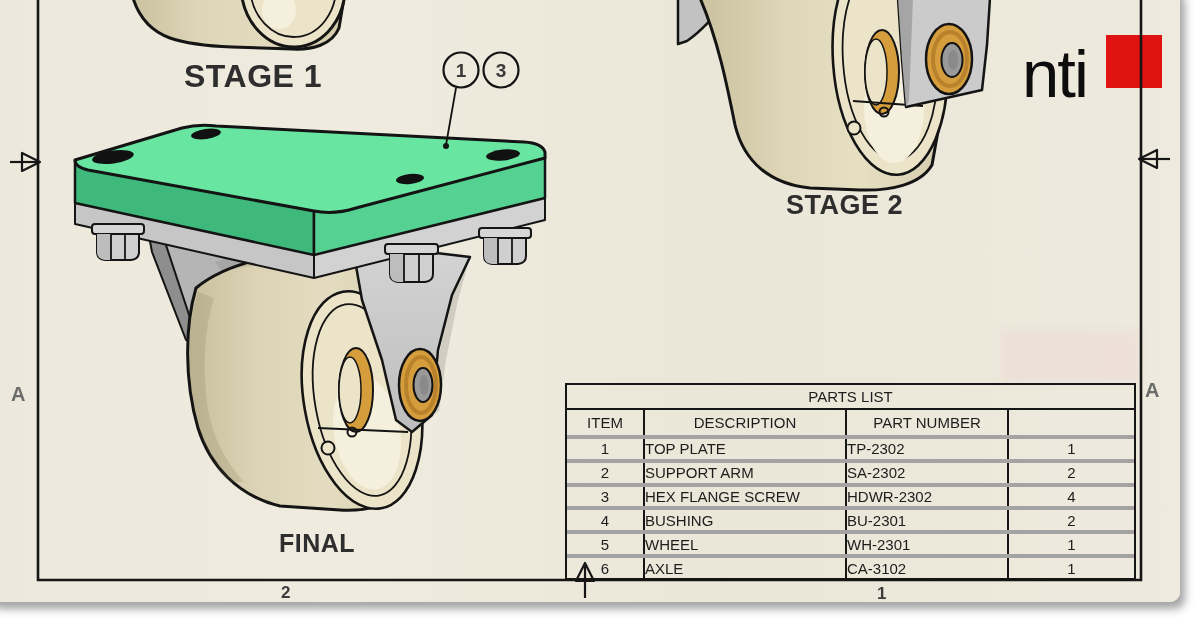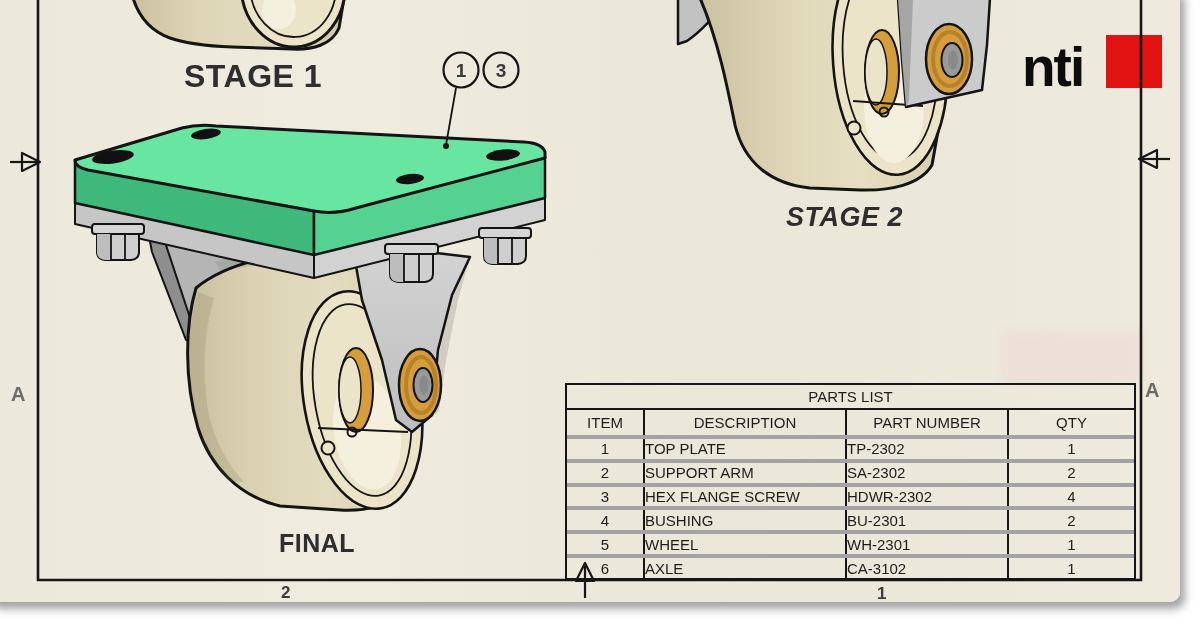--- a/index.html
+++ b/index.html
@@ -7,28 +7,28 @@
          font-family:"Liberation Sans","DejaVu Sans",sans-serif;}
   
   .sheet{position:absolute;left:-14px;top:-14px;width:1194px;height:616px;
          background:linear-gradient(90deg,#ece8db 0%,#efebde 30%,#eae6d8 62%,#eeeadd 100%);
          border-radius:10px;box-shadow:5px 7px 9px rgba(90,90,90,.55);}
   .tint{position:absolute;left:1002px;top:331px;width:138px;height:52px;
         background:rgba(238,212,212,.45);filter:blur(5px);}
   
   .lbl{position:absolute;color:#2e2e2e;font-weight:600;letter-spacing:.5px;white-space:nowrap;}
   .stage1{left:184px;top:58px;font-size:32px;}
-  .stage2{left:786px;top:202px;font-size:27px;font-style:italic;}
+  .stage2{left:786px;top:190px;font-size:27px;}
   .final{left:271px;top:529px;font-size:25px;margin-left:8px;}
   .zoneA{position:absolute;color:#6b6b6b;font-size:20px;font-weight:700;}
   .zaL{left:11px;top:383px;} .zaR{left:1145px;top:379px;}
   .znum{position:absolute;color:#3c3c3c;font-size:17px;font-weight:600;}
   .zn2{left:281px;top:583px;} .zn1{left:877px;top:584px;}
   
-  .ntiText{position:absolute;left:1022px;top:40px;font-size:55px;font-weight:700;
+  .ntiText{position:absolute;left:1022px;top:40px;font-size:67px;font-weight:400;
            color:#0d0d0d;letter-spacing:-2px;line-height:1;}
   .ntiSq{position:absolute;left:1106px;top:35px;width:56px;height:53px;background:#e11212;}
   
   .ptable{position:absolute;left:565px;top:383px;width:571px;height:197px;
           border:2px solid #161616;box-sizing:border-box;display:flex;flex-direction:column;
           font-size:15px;color:#1d1d1d;}
   .pt-title{height:23px;flex:0 0 23px;border-bottom:2px solid #161616;display:flex;
             align-items:center;justify-content:center;}
   .pt-row{display:grid;grid-template-columns:78px 202px 162px auto;border-bottom:4px solid #a3a3a3;}
   .pt-head{flex:0 0 25px;}
@@ -195,21 +195,20 @@
 
   <div class="ntiSq"></div>
   <div class="ntiText">nti</div>
 
   <div class="ptable">
     <div class="pt-title">PARTS LIST</div>
     <div class="pt-row pt-head">
         <div class="pt-cell c0">ITEM</div>
         <div class="pt-cell c1">DESCRIPTION</div>
         <div class="pt-cell c2">PART NUMBER</div>
-        <div class="pt-cell c3">QTY</div>
       </div>
     <div class="pt-body">
         <div class="pt-row">
           <div class="pt-cell c0">1</div>
           <div class="pt-cell c1 left">TOP PLATE</div>
           <div class="pt-cell c2 left">TP-2302</div>
           <div class="pt-cell c3">1</div>
         </div>
         <div class="pt-row">
           <div class="pt-cell c0">2</div>

